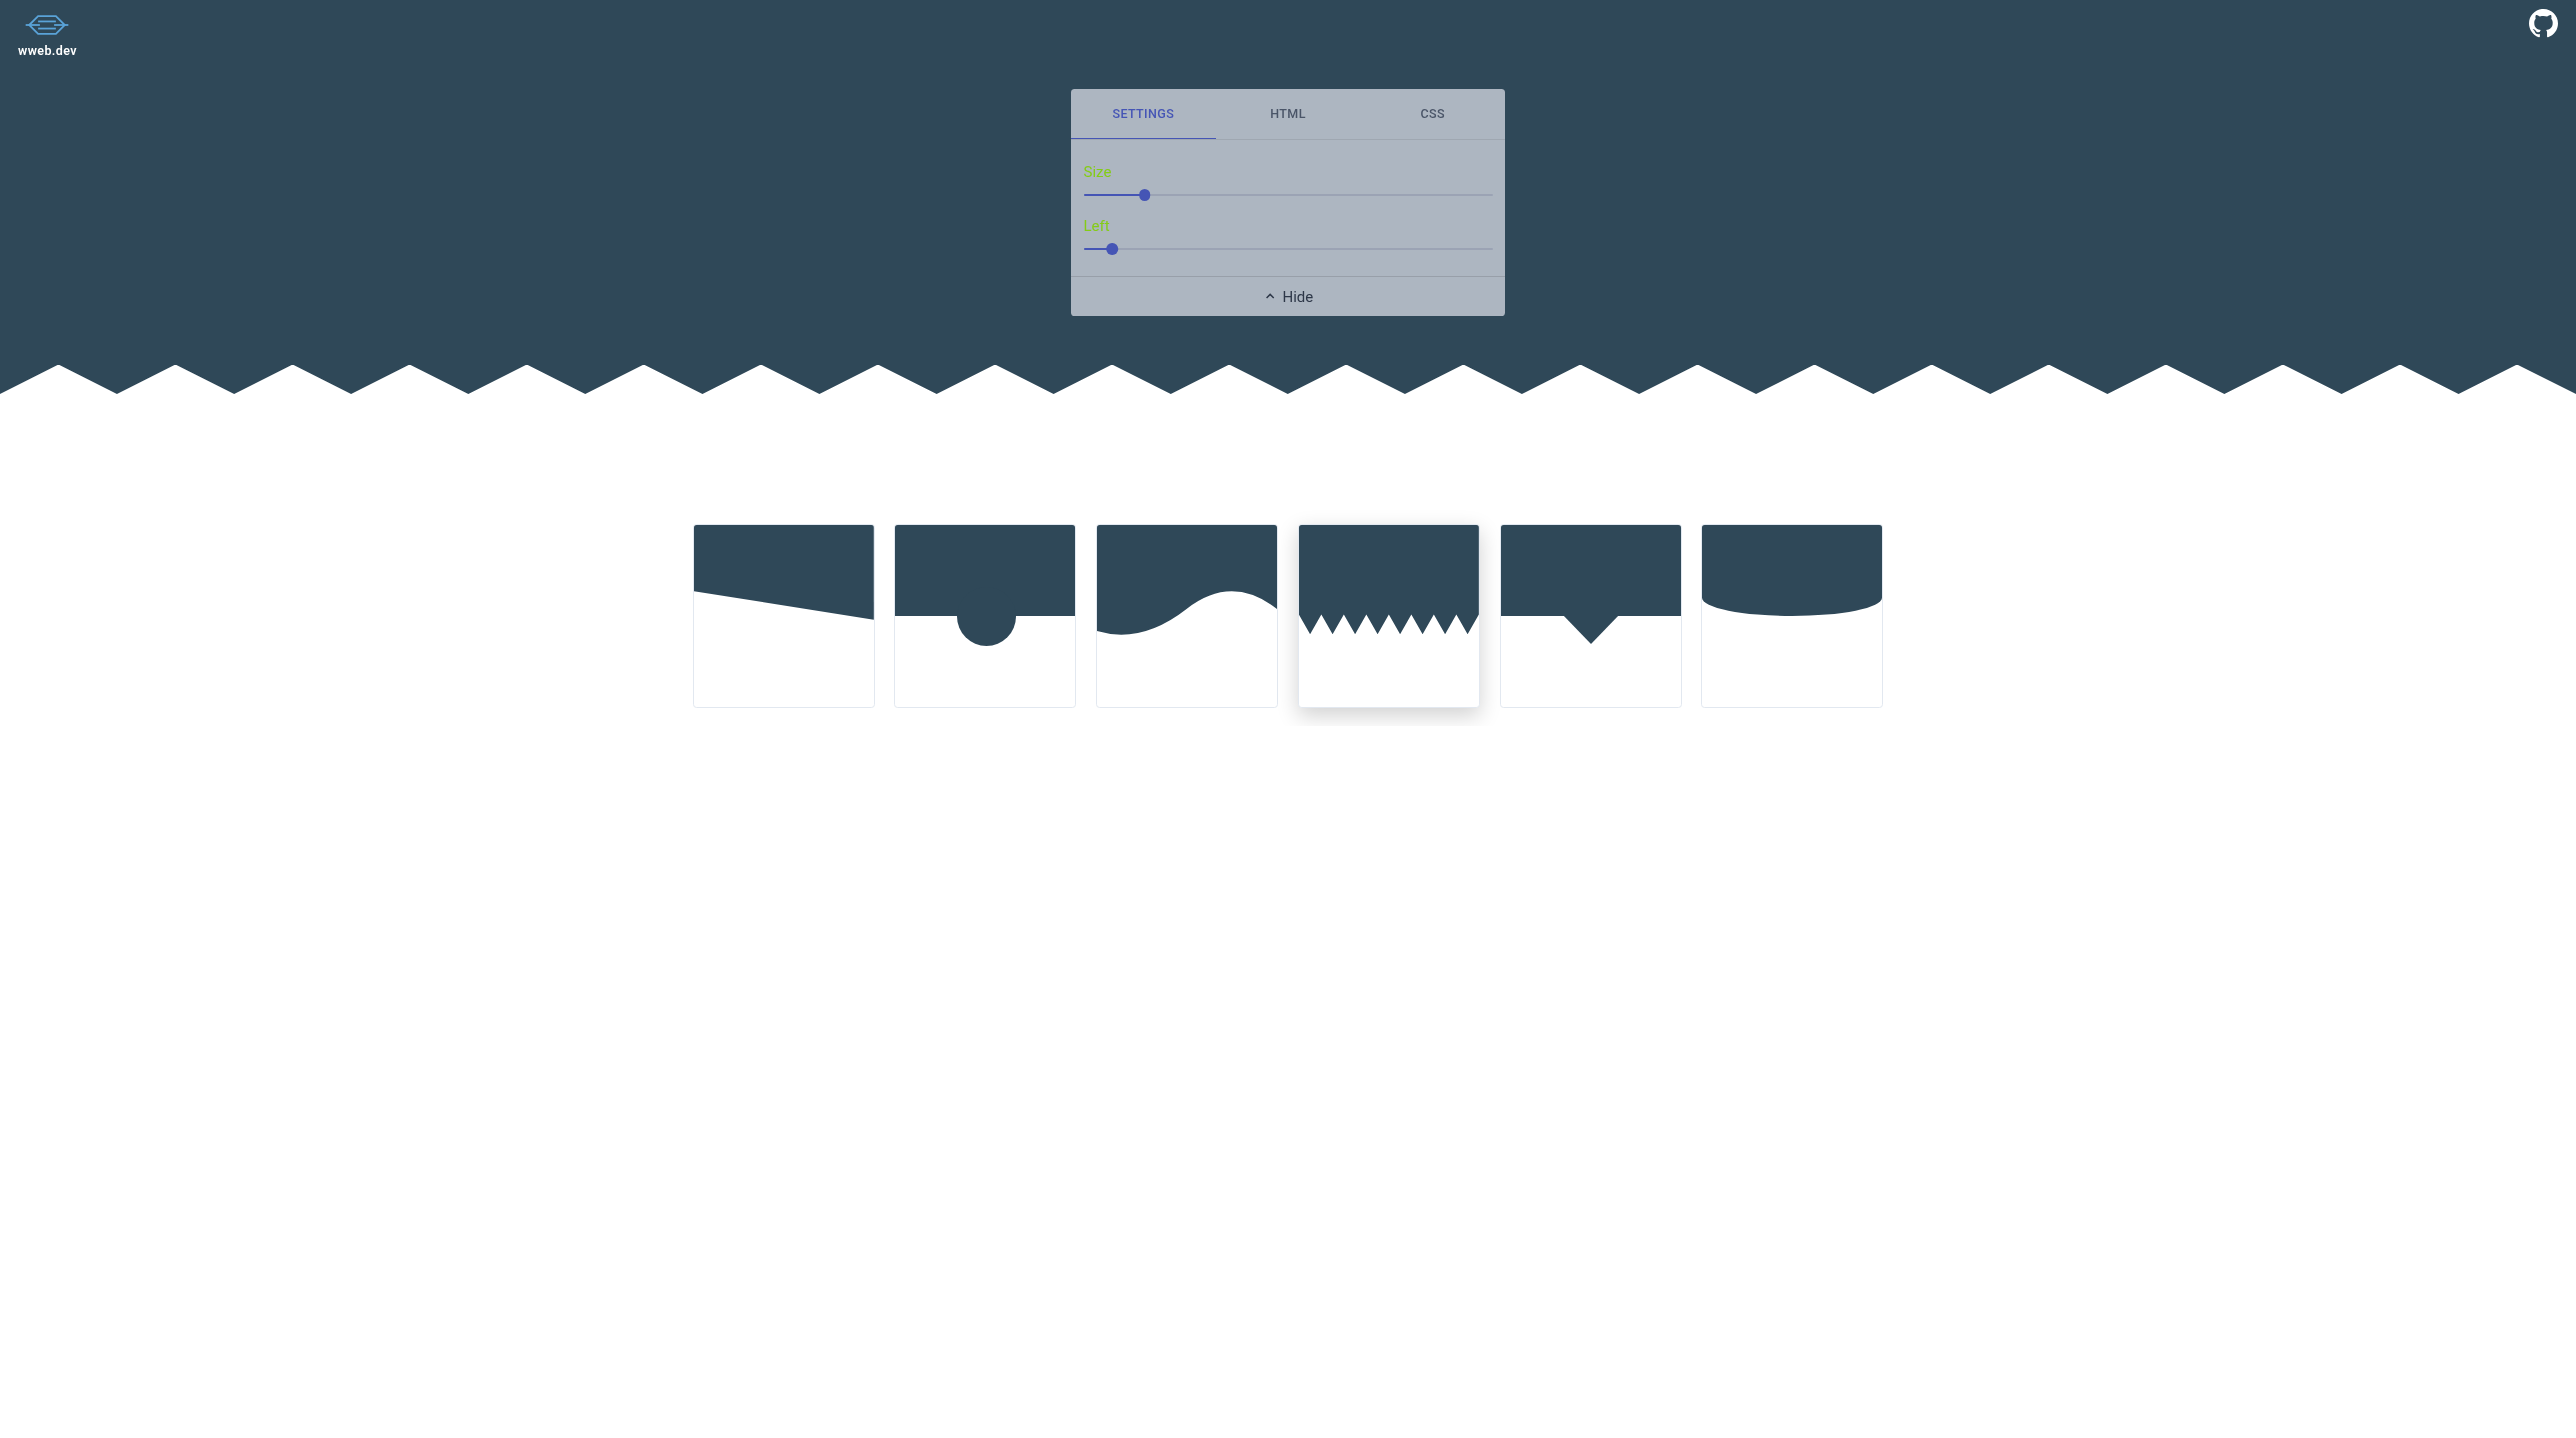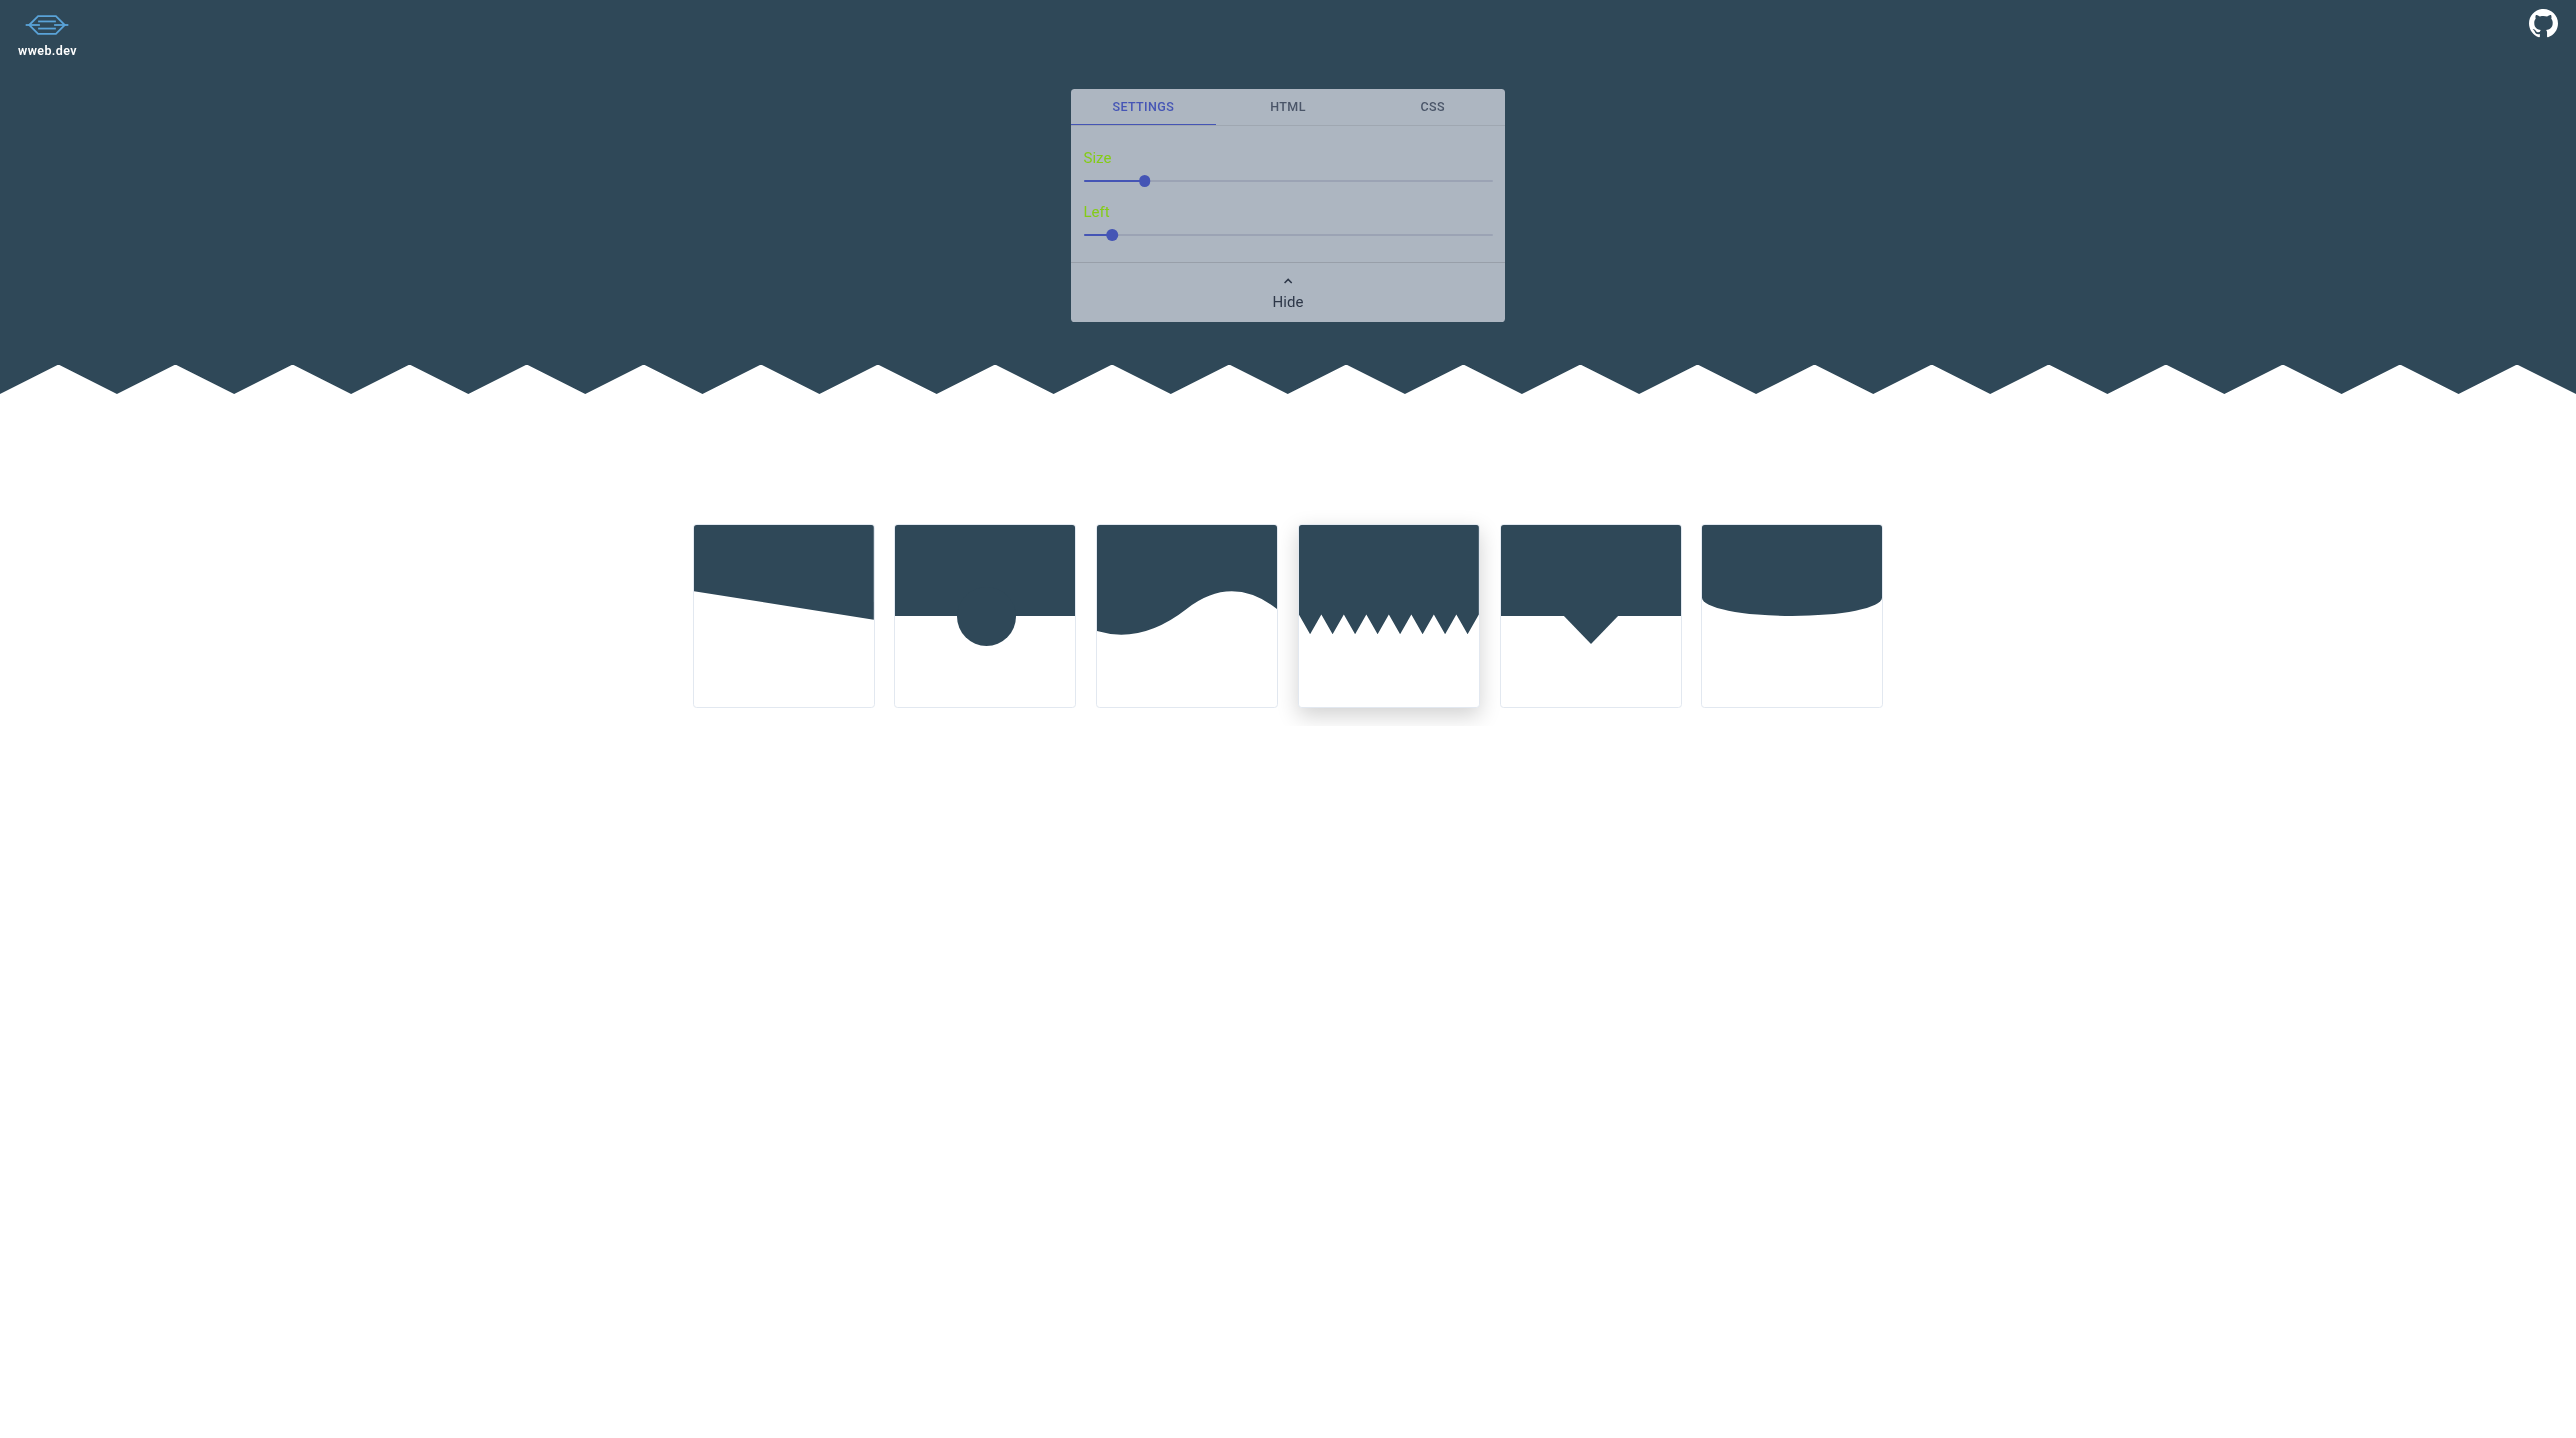--- a/index.html
+++ b/index.html
@@ -91,21 +91,21 @@
     }
 
     .tabs {
       display: flex;
       border-bottom: 0.9px solid rgba(0,0,0,0.08);
     }
 
     .tab {
       flex: 1;
       text-align: center;
-      padding: 10px 0;
+      padding: 17px 0;
       font-size: 12.5px;
       font-weight: 500;
       letter-spacing: 0.4px;
       cursor: pointer;
       color: #4a5568;
       text-transform: uppercase;
     }
 
     .tab.active {
       color: #4555b5;
@@ -164,21 +164,20 @@
       border-top: 0.9px solid rgba(0,0,0,0.12);
       padding: 10.7px 0;
       text-align: center;
       cursor: pointer;
       display: flex;
       align-items: center;
       justify-content: center;
       gap: 5.4px;
       color: #2d3748;
       font-size: 15px;
-      flex-direction: column;
     }
 
     .chevron-up {
       width: 14.3px;
       height: 14.3px;
     }
 
     .cards-container {
       display: flex;
       gap: 19.7px;

